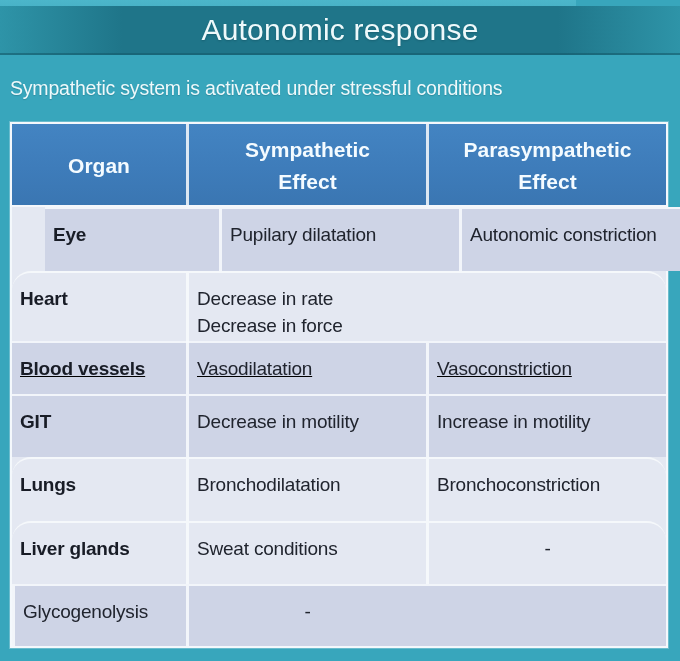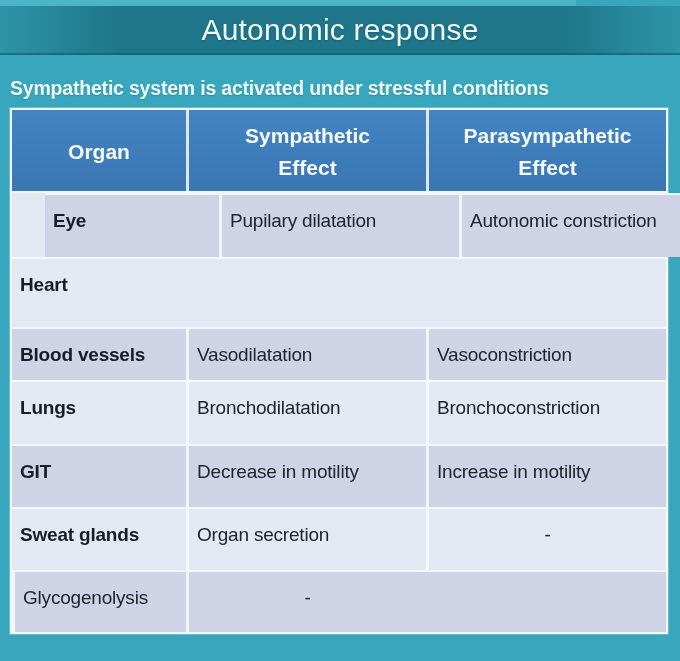--- a/index.html
+++ b/index.html
@@ -35,24 +35,23 @@
   .page-title{
     color:var(--txt-white);
     font-size:30px;font-weight:400;letter-spacing:.2px;
     text-shadow:0 1px 2px rgba(0,40,50,.25);
   }
   .subtitle{
     position:absolute;top:77px;left:10px;right:10px;
     color:var(--txt-white);
     font-size:19.5px;letter-spacing:-0.2px;
     text-shadow:0 1px 1px rgba(0,40,50,.2);
-    font-weight:bold;
   }
   .table{
-    position:absolute;top:108px;left:10px;width:658px;
+    position:absolute;top:122px;left:10px;width:658px;
     border:2px solid rgba(245,249,253,.92);
     box-shadow:0 0 0 1px rgba(255,255,255,.25);
     background:var(--row-light);
   }
   .trow{
     display:grid;
     grid-template-columns:174px 240px 1fr;
     width:100%;
   }
   .thead{
@@ -70,26 +69,26 @@
   .td{
     color:var(--txt-dark);
     font-size:19px;line-height:27px;letter-spacing:-0.2px;
     padding:12px 8px 4px 8px;
     white-space:pre-line;
   }
   .organ{font-weight:700;color:#181c26;}
   .c2,.c3{border-left:3px solid rgba(248,250,253,.85);}
   .center{text-align:center;}
   .r-dark{background:var(--row-dark);}
-  .r-light{background:var(--row-light);}
+  .r-light{background:var(--row-light);border-radius:19px;}
   .drow{border-top:2px solid rgba(248,250,253,.85);}
   .drow:first-of-type{border-top:none;}
   .h-eye{height:64px;margin-left:33px;}
   .h-heart{height:70px;}
-  .h-blood{height:53px;}
+  .h-blood{height:53px;text-decoration:underline;}
   .h-lungs{height:64px;}
   .h-git{height:63px;}
   .h-sweat{height:63px;}
   .h-liver{height:62px;}
 </style>
 </head>
 <body>
 
 <div class="page">
 
@@ -110,43 +109,45 @@
     </div>
 
     <div class="trow drow r-dark h-eye">
       <div class="td c1 organ">Eye</div>
       <div class="td c2">Pupilary dilatation</div>
       <div class="td c3">Autonomic constriction</div>
     </div>
 
     <div class="trow drow r-light h-heart">
       <div class="td c1 organ">Heart</div>
+      <div class="td c3">Decrease in rate
+Decrease in force</div>
     </div>
 
     <div class="trow drow r-dark h-blood">
       <div class="td c1 organ">Blood vessels</div>
       <div class="td c3">Vasodilatation</div>
       <div class="td c2">Vasoconstriction</div>
     </div>
 
+    <div class="trow drow r-dark h-git">
+      <div class="td c1 organ">GIT</div>
+      <div class="td c2">Decrease in motility</div>
+      <div class="td c3">Increase in motility</div>
+    </div>
+
     <div class="trow drow r-light h-lungs">
       <div class="td c1 organ">Lungs</div>
       <div class="td c2">Bronchodilatation</div>
       <div class="td c3">Bronchoconstriction</div>
     </div>
 
-    <div class="trow drow r-dark h-git">
-      <div class="td c1 organ">GIT</div>
-      <div class="td c2">Decrease in motility</div>
-      <div class="td c3">Increase in motility</div>
-    </div>
-
     <div class="trow drow r-light h-sweat">
-      <div class="td c1 organ">Sweat glands</div>
-      <div class="td c2">Organ secretion</div>
+      <div class="td c1 organ">Liver glands</div>
+      <div class="td c2">Sweat conditions</div>
       <div class="td c3 center">-</div>
     </div>
 
     <div class="trow drow r-dark h-liver">
       <div class="td c2">Glycogenolysis</div>
       <div class="td c3 center">-</div>
     </div>
 
   </div>
 </div>

